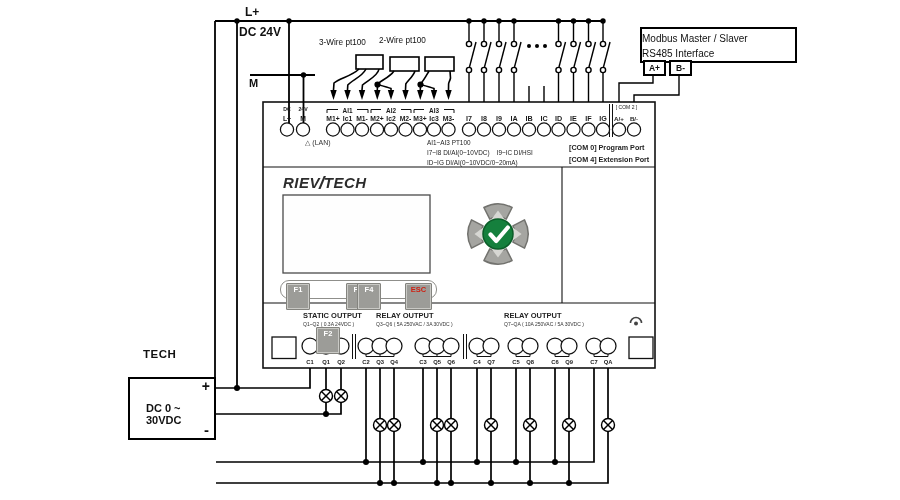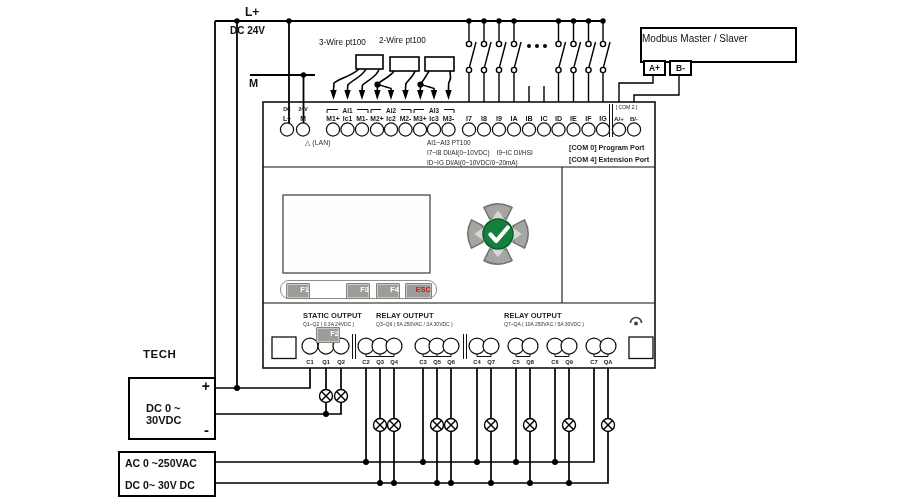--- a/index.html
+++ b/index.html
@@ -24,23 +24,23 @@
   .loadbox div{position:absolute;left:5px;font-size:10.5px;font-weight:bold;}
   .plc-model{left:284px;top:148px;font-family:"DejaVu Sans Mono","Liberation Mono",monospace;
              font-size:12.5px;font-weight:bold;letter-spacing:.3px;color:#1a1a1a;}
   .specs{left:427px;font-size:6.4px;color:#222;white-space:pre;}
   .comports{left:569px;font-size:7.2px;font-weight:bold;color:#222;}
   .brand{left:283px;top:171px;font-size:15px;font-weight:bold;font-style:italic;
          color:#2d2d2d;letter-spacing:.5px;}
   .brand .slash{font-size:19px;font-weight:bold;position:relative;top:1px;margin:0 -1px;}
   .fk-shell{left:280px;top:280px;width:157px;height:19px;border:1.2px solid #8f8f8b;
             border-radius:9px;box-sizing:border-box;}
-  .fkey{position:absolute;top:283px;width:24px;height:16px;background:#9c9c98;
+  .fkey{position:absolute;top:283px;width:24px;height:27px;background:#9c9c98;
         border:1px solid #84847f;box-shadow:inset 0 0 0 1px #c9c9c5;box-sizing:border-box;
-        color:#fff;font-size:7.5px;font-weight:bold;text-align:right;line-height:11px;
+        color:#fff;font-size:7.5px;font-weight:bold;text-align:center;line-height:11px;
         border-radius:1px;}
   .fkey.esc{color:#cf1f10;}
   .outsec .t{font-size:7.5px;font-weight:bold;color:#222;}
   .outsec .s{font-size:5px;color:#333;margin-top:1px;white-space:nowrap;}
 </style>
 </head>
 <body>
 
 <div id="stage">
 
@@ -434,45 +434,47 @@
     <text x="516" y="364">C5</text>
     <text x="530" y="364">Q8</text>
     <text x="555" y="364">C6</text>
     <text x="569" y="364">Q9</text>
     <text x="594" y="364">C7</text>
     <text x="608" y="364">QA</text>
   </g>
 </svg>
 
 <div class="lbl bold" style="left:245px;top:5px;font-size:12px;">L+</div>
-<div class="lbl bold" style="left:230px;top:25px;font-size:10px;">DC 24V</div>
+<div class="lbl bold" style="left:239px;top:25px;font-size:12px;">DC 24V</div>
 <div class="lbl bold" style="left:249px;top:77px;font-size:11px;">M</div>
 
 <div class="lbl" style="left:319px;top:38px;font-size:8.2px;">3-Wire pt100</div>
 <div class="lbl" style="left:379px;top:36px;font-size:8.2px;">2-Wire pt100</div>
 
 <div class="box modbus">
   <div>Modbus Master / Slaver</div>
+  <div>RS485 Interface</div>
 </div>
 <div class="term-mini" style="left:643px;top:60px;">A+</div>
 <div class="term-mini" style="left:669px;top:60px;">B-</div>
 
 <div class="lbl" style="left:305px;top:139px;font-size:7px;color:#333;">△ (LAN)</div>
 <div class="lbl specs" style="top:139px;">AI1~AI3 PT100</div>
 <div class="lbl specs" style="top:149px;">I7~I8 DI/AI(0~10VDC)    I9~IC DI/HSI</div>
 <div class="lbl specs" style="top:159px;">ID~IG DI/AI(0~10VDC/0~20mA)</div>
 <div class="lbl comports" style="top:143px;">[COM 0] Program Port</div>
 <div class="lbl comports" style="top:155px;">[COM 4] Extension Port</div>
 
+<div class="lbl brand"><span>RIEV</span><span class="slash">/</span><span>TECH</span></div>
 
 <div class="abs fk-shell"></div>
 <div class="fkey" style="left:286px;">F1</div>
 <div class="fkey" style="left:316px;margin-top:44px;">F2</div>
 <div class="fkey" style="left:346px;">F3</div>
-<div class="fkey" style="left:376px;">F4</div>
+<div class="fkey" style="left:357px;">F4</div>
 <div class="fkey esc" style="left:405px;width:27px;">ESC</div>
 
 <div class="abs outsec" style="left:303px;top:311px;">
   <div class="t">STATIC OUTPUT</div>
   <div class="s">Q1~Q2 ( 0.3A 24VDC )</div>
 </div>
 <div class="abs outsec" style="left:376px;top:311px;">
   <div class="t">RELAY OUTPUT</div>
   <div class="s">Q3~Q6 ( 5A 250VAC / 3A 30VDC )</div>
 </div>
@@ -480,18 +482,14 @@
   <div class="t">RELAY OUTPUT</div>
   <div class="s">Q7~QA ( 10A 250VAC / 5A 30VDC )</div>
 </div>
 
 <div class="lbl bold" style="left:143px;top:348px;font-size:11.5px;letter-spacing:.5px;">TECH</div>
 <div class="box dcbox">
   <div class="main">DC 0 ~ 30VDC</div>
   <div class="plus">+</div>
   <div class="minus">-</div>
 </div>
-<div class="box loadbox">
-  <div style="top:4px;">AC 0 ~250VAC</div>
-  <div style="top:26px;">DC 0~ 30V DC</div>
-</div>
 
 </div>
 
 </body></html>

